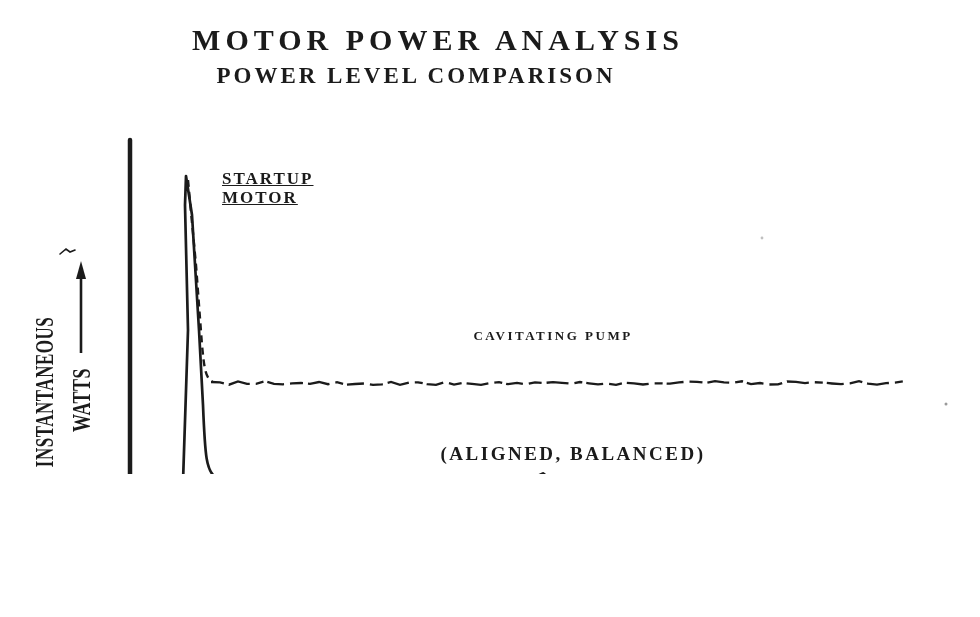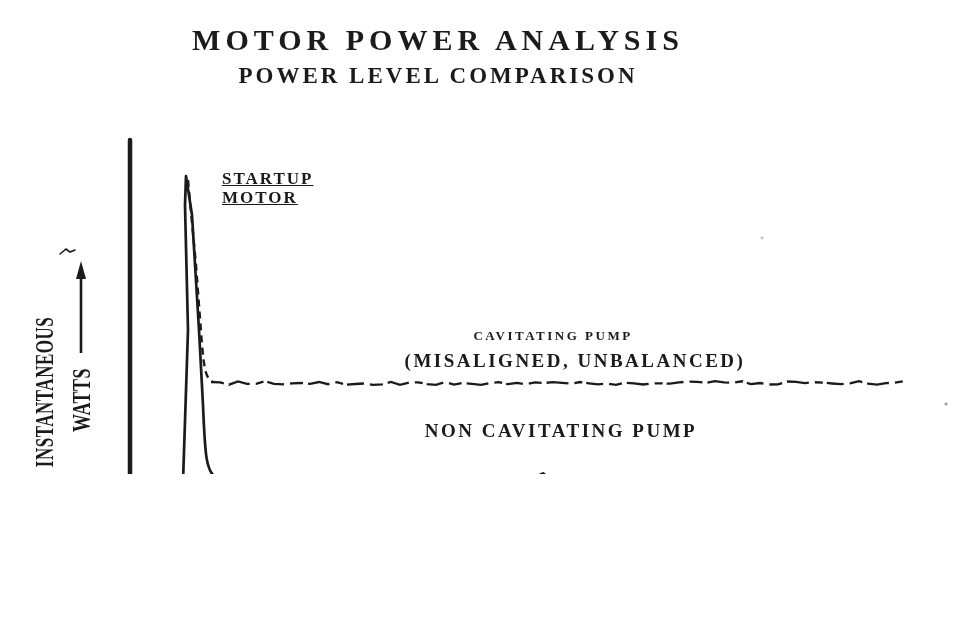--- a/index.html
+++ b/index.html
@@ -9,21 +9,21 @@
     height: 474px;
     background: #ffffff;
     overflow: hidden;
     font-family: "Liberation Serif", "DejaVu Serif", serif;
     color: #1b1b1b;
   }
   .stage * { box-sizing: border-box; }
   svg.canvas { position: absolute; left: 0; top: 0; }
   .txt { position: absolute; font-weight: bold; white-space: nowrap; line-height: 1.05; }
   .title    { top: 24px; left: 438px; transform: translateX(-50%); font-size: 30px; letter-spacing: 5px; }
-  .subtitle { top: 64px; left: 438px; transform: translateX(-50%); font-size: 23px; letter-spacing: 3px; }
+  .subtitle { top: 64px; left: 416px; transform: translateX(-50%); font-size: 23px; letter-spacing: 3px; }
   .surge    { top: 169px; left: 222px; font-size: 17px; letter-spacing: 2px; line-height: 19px; text-decoration: underline; }
   .ylabel   { font-size: 17px; letter-spacing: 0.5px; transform: translate(-50%,-50%) rotate(-90deg) scale(1,1.45); }
   .ylabel1  { left: 46px; top: 392px; }
   .ylabel2  { left: 82px; top: 400px; font-size: 18px; }
   .cav1     { top: 329px; left: 553px; transform: translateX(-50%); font-size: 13px; letter-spacing: 2.5px; }
   .cav2     { top: 351px; left: 575px; transform: translateX(-50%); font-size: 19px; letter-spacing: 2.5px; }
   .ncav1    { top: 421px; left: 561px; transform: translateX(-50%); font-size: 19px; letter-spacing: 2.5px; }
   .ncav2    { top: 444px; left: 573px; transform: translateX(-50%); font-size: 19px; letter-spacing: 2.5px; }
   .time     { top: 560px; left: 353px; font-size: 16px; letter-spacing: 3px; }
 </style>
@@ -51,17 +51,16 @@
 
   <div class="txt surge">
     <div>STARTUP</div>
     <div>MOTOR</div>
   </div>
 
   <div class="txt ylabel ylabel1">INSTANTANEOUS</div>
   <div class="txt ylabel ylabel2">WATTS</div>
 
   <div class="txt cav1">CAVITATING PUMP</div>
-  <div class="txt cav2">(MISALIGNED, UNBALANCED)</div>
-  <div class="txt ncav1">NON CAVITATING PUMP</div>
+  <div class="txt ncav2">(ALIGNED, BALANCED)</div>
 
   <div class="txt time">TIME</div>
 </div>
 
 </body></html>

